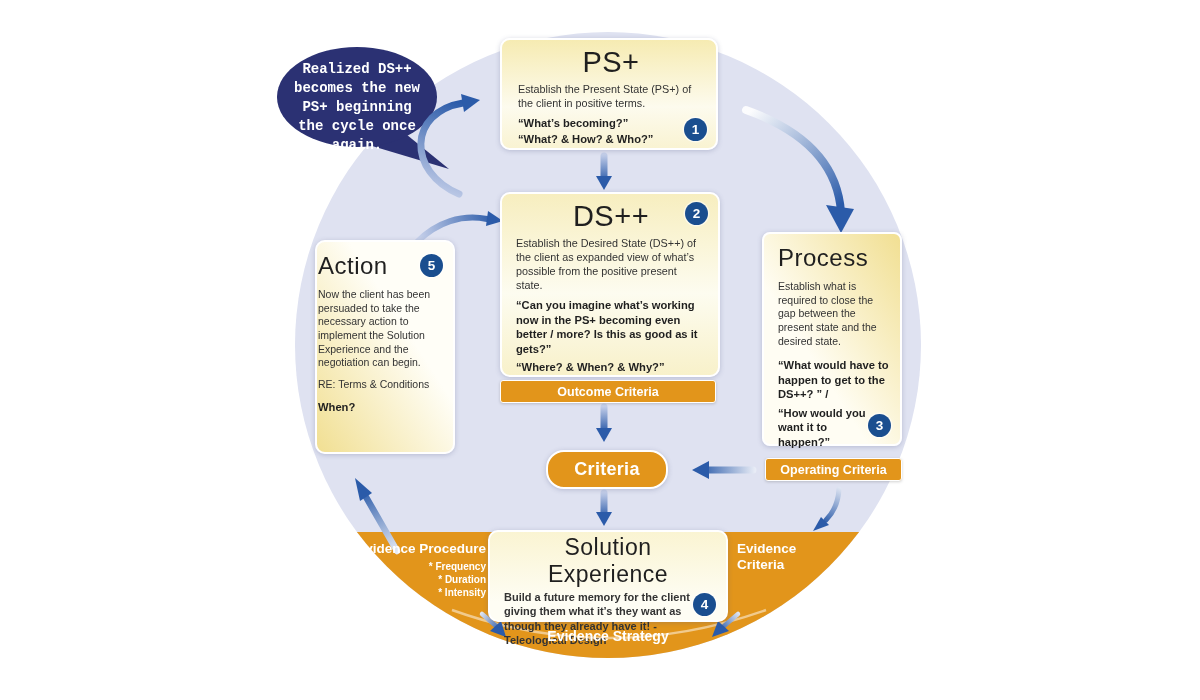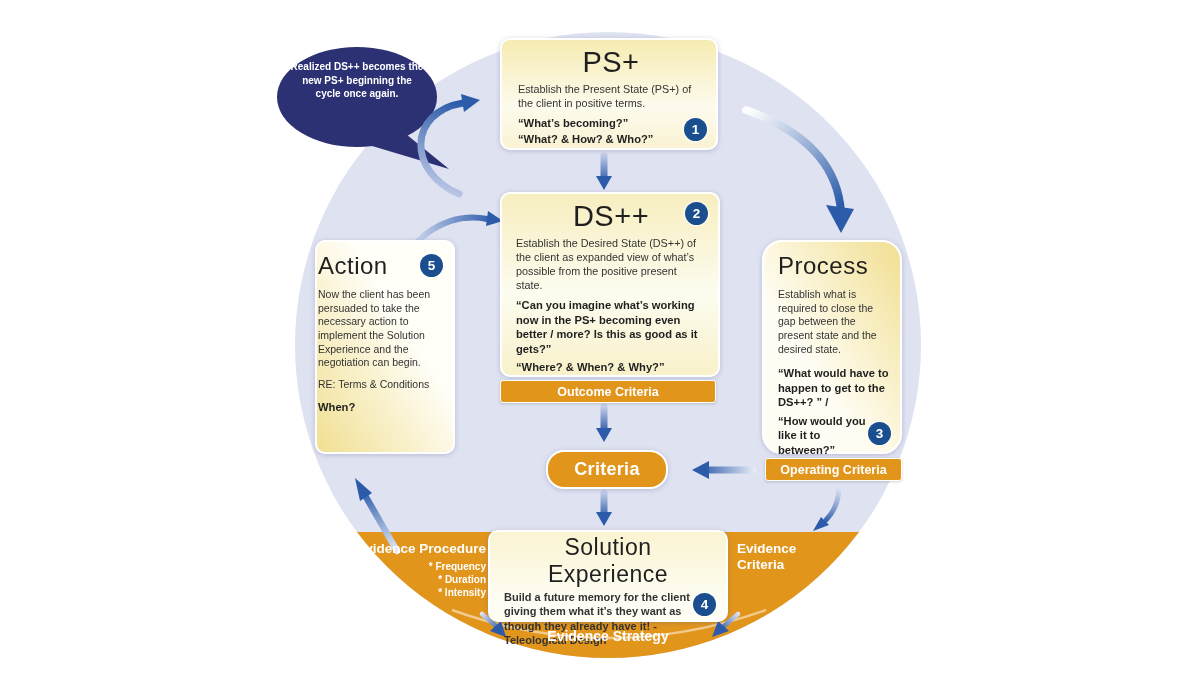--- a/index.html
+++ b/index.html
@@ -28,27 +28,27 @@
 
   .bar{position:absolute;z-index:2;background:#E2951B;border:1.5px solid #fff;color:#fff;
        font-weight:bold;font-size:12.5px;display:flex;align-items:center;justify-content:center;
        border-radius:3px;box-shadow:0 1px 3px rgba(0,0,0,.18);box-sizing:border-box;}
 
   .orange-label{position:absolute;z-index:3;color:#fff;font-weight:bold;font-size:13.5px;line-height:1.15;}
   .bullets{font-size:10px;font-weight:bold;line-height:1.3;margin-top:3px;}
   .bullets span{display:block;}
 
   #bubble-text{position:absolute;z-index:3;left:290px;top:60px;width:134px;color:#fff;
-               text-align:center;font-size:10px;font-weight:600;line-height:1.36;}
+               text-align:center;font-size:14px;font-weight:600;line-height:1.36;font-family:Liberation Mono, monospace;}
 
   
   #ps-box{left:500px;top:38px;width:218px;height:112px;padding:4px 12px 4px 16px;}
   #ds-box{left:500px;top:192px;width:220px;height:185px;padding:4px 12px 4px 14px;}
   #action-box{left:315px;top:240px;width:140px;height:214px;padding:8px 10px 8px 1px;}
-  #process-box{left:762px;top:240px;width:140px;height:214px;padding:8px 10px 8px 14px;border-radius:20px;}
+  #process-box{left:762px;top:232px;width:140px;height:214px;padding:8px 10px 8px 14px;border-radius:8px;}
   #sol-box{left:488px;top:530px;width:240px;height:92px;padding:2px 14px 4px 14px;}
   #criteria-box{left:546px;top:450px;width:122px;height:39px;display:flex;align-items:center;
                 justify-content:center;background:#E2951B;border-radius:18px;}
   #criteria-box .label{color:#fff;font-weight:bold;font-size:18px;letter-spacing:.3px;}
 
   #outcome-bar{left:500px;top:380px;width:216px;height:23px;}
   #operating-bar{left:765px;top:458px;width:137px;height:23px;}
 
   #evidence-procedure{left:356px;top:541px;width:130px;text-align:right;}
   #evidence-criteria{left:737px;top:541px;width:78px;text-align:left;}
@@ -201,21 +201,21 @@
     <div class="body-text" style="font-size:10.5px;">Now the client has been persuaded to take the necessary action to implement the Solution Experience and the negotiation can begin.</div>
     <div class="body-text" style="font-size:10.5px;margin-top:8px;">RE: Terms &amp; Conditions</div>
     <div class="q" style="margin-top:9px;">When?</div>
     <div class="badge" style="right:10px;top:12px;">5</div>
   </div>
 
   <div class="box grad-process" id="process-box">
     <div class="box-title action-title">Process</div>
     <div class="body-text" style="font-size:10.5px;">Establish what is required to close the gap between the present state and the desired state.</div>
     <div class="q" style="margin-top:10px;">“What would have to happen to get to the DS++? ” /</div>
-    <div class="q q2" style="padding-right:22px;">“How would you like it to between?”</div>
+    <div class="q q2" style="padding-right:22px;">“How would you want it to happen?”</div>
     <div class="badge" style="right:9px;bottom:7px;">3</div>
   </div>
 
   <div class="bar" id="operating-bar">
     <span>Operating Criteria</span>
   </div>
 
   <div class="box grad-sol" id="sol-box">
     <div class="box-title t-center sol-title">Solution Experience</div>
     <div class="body-text" style="font-size:11px;font-weight:600;padding-right:8px;">Build a future memory for the client giving them what it’s they want as though they already have it! - Teleological Design</div>

